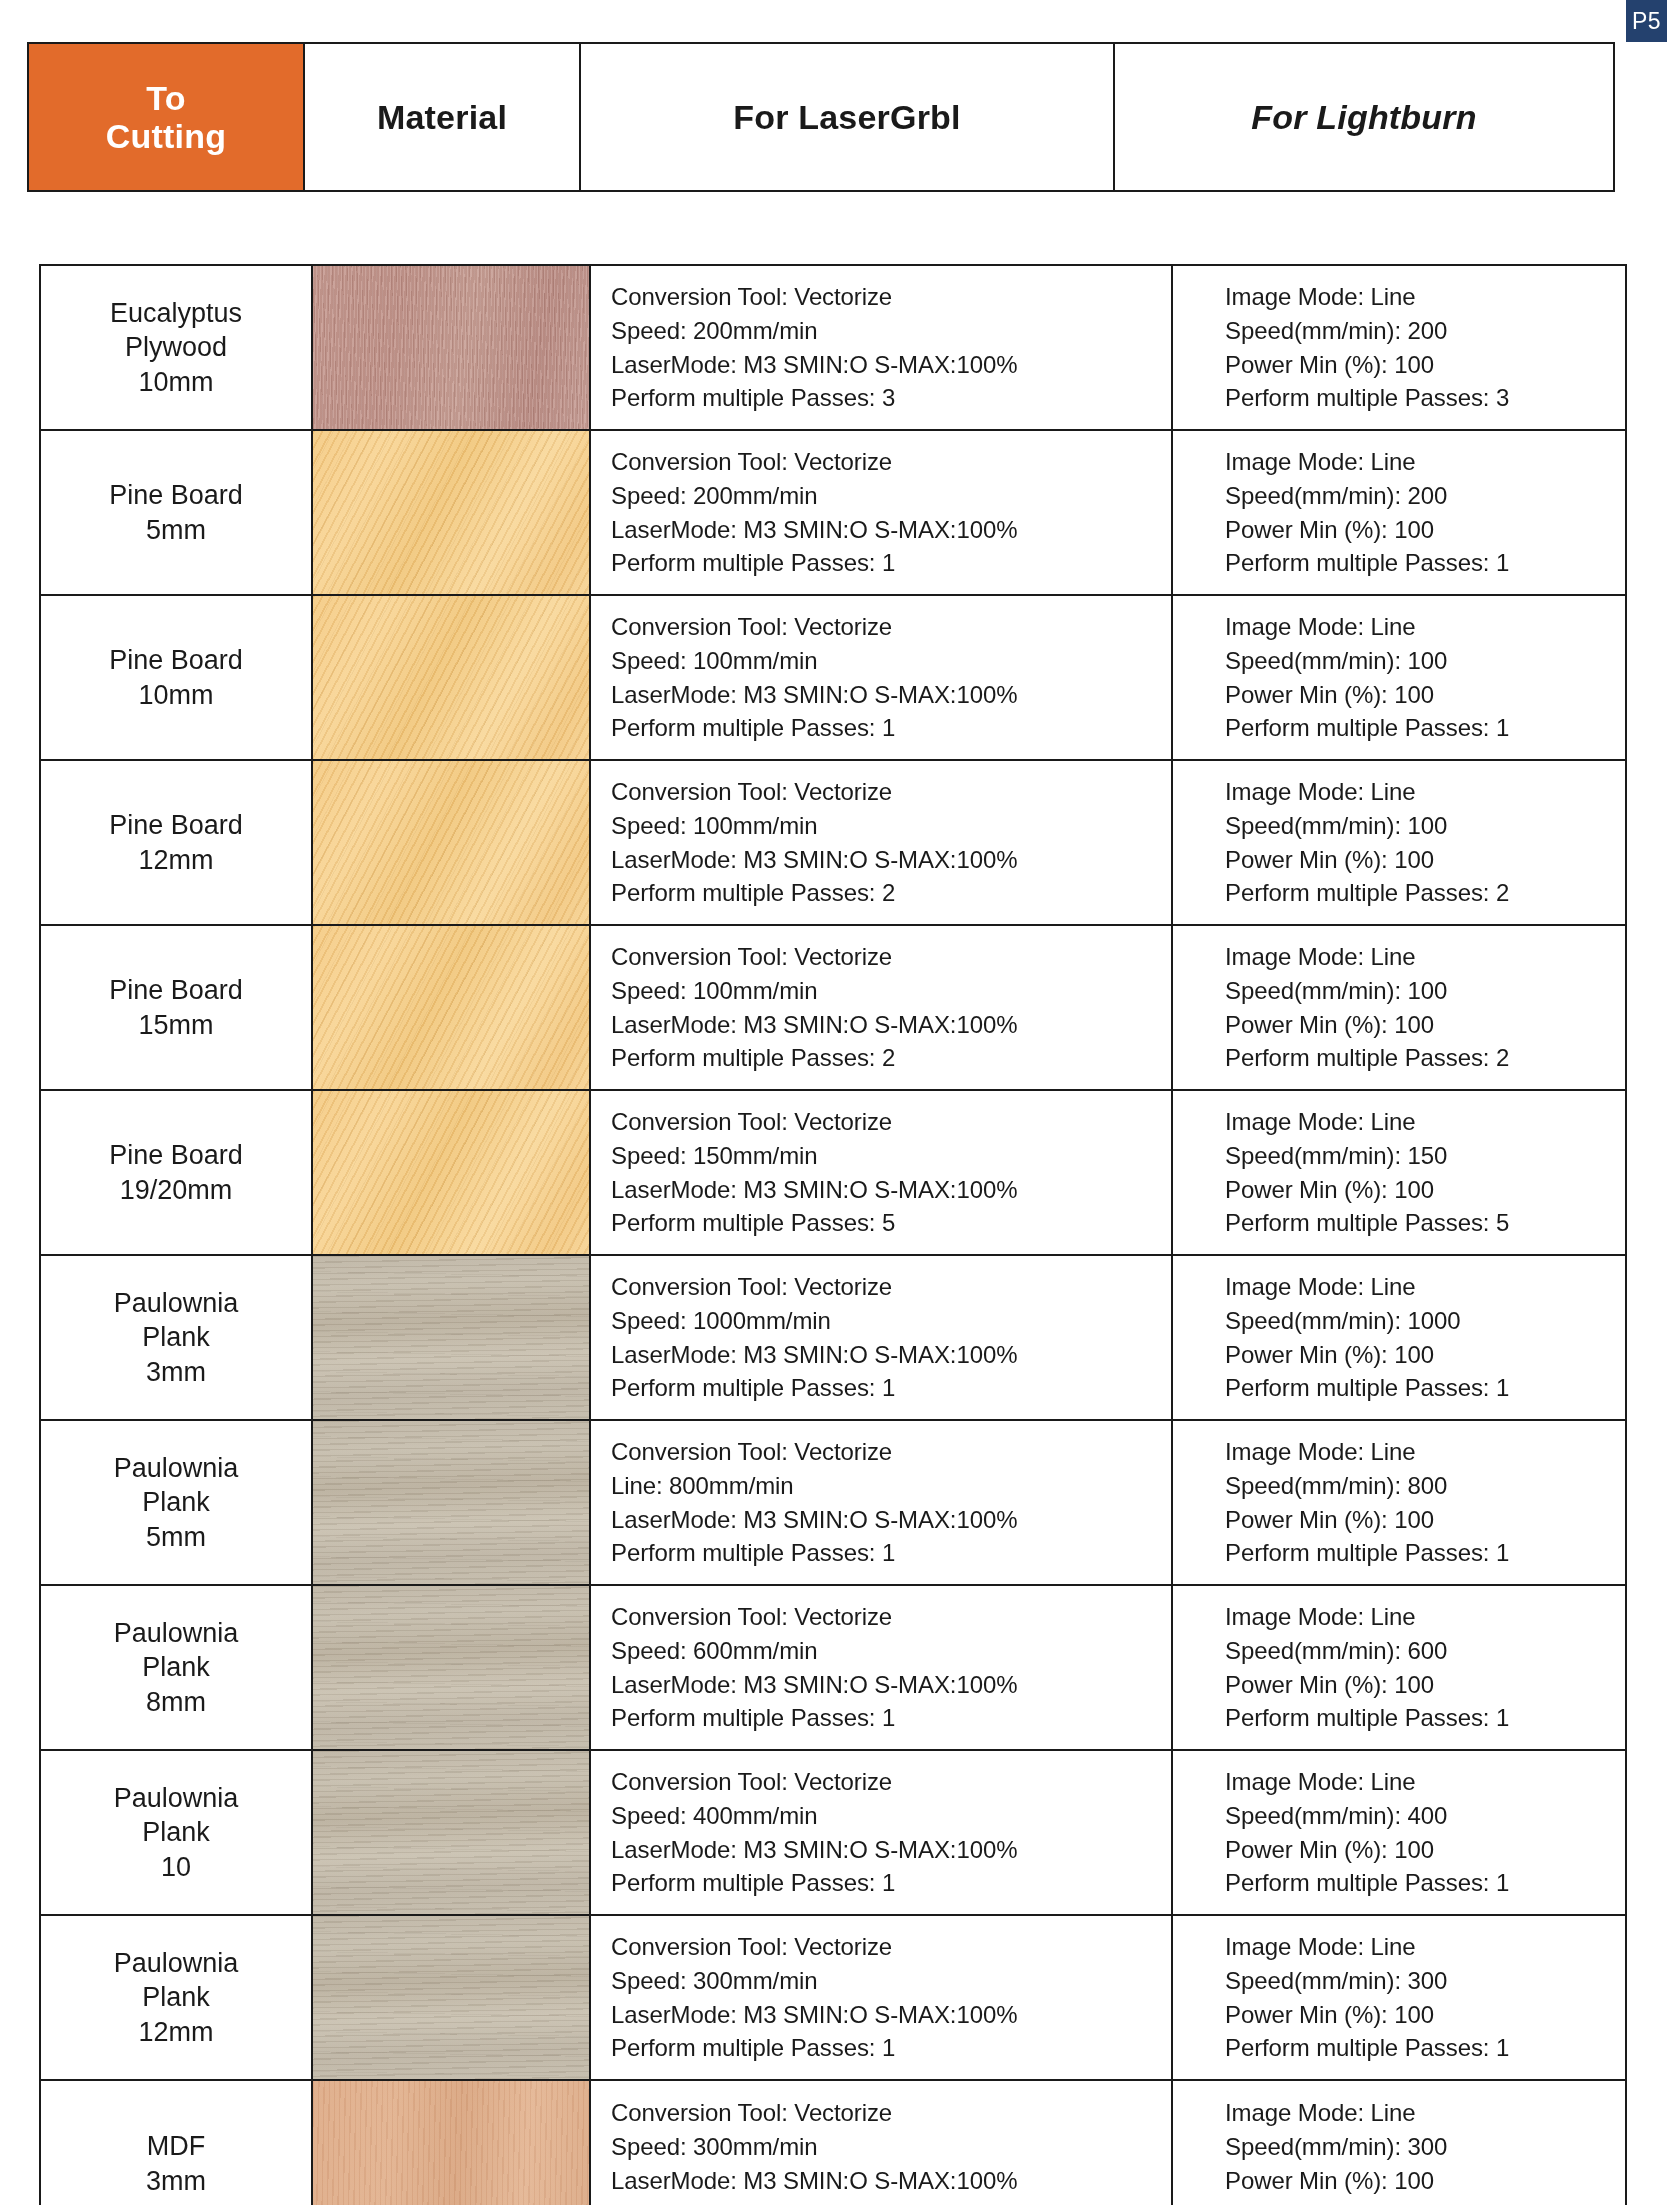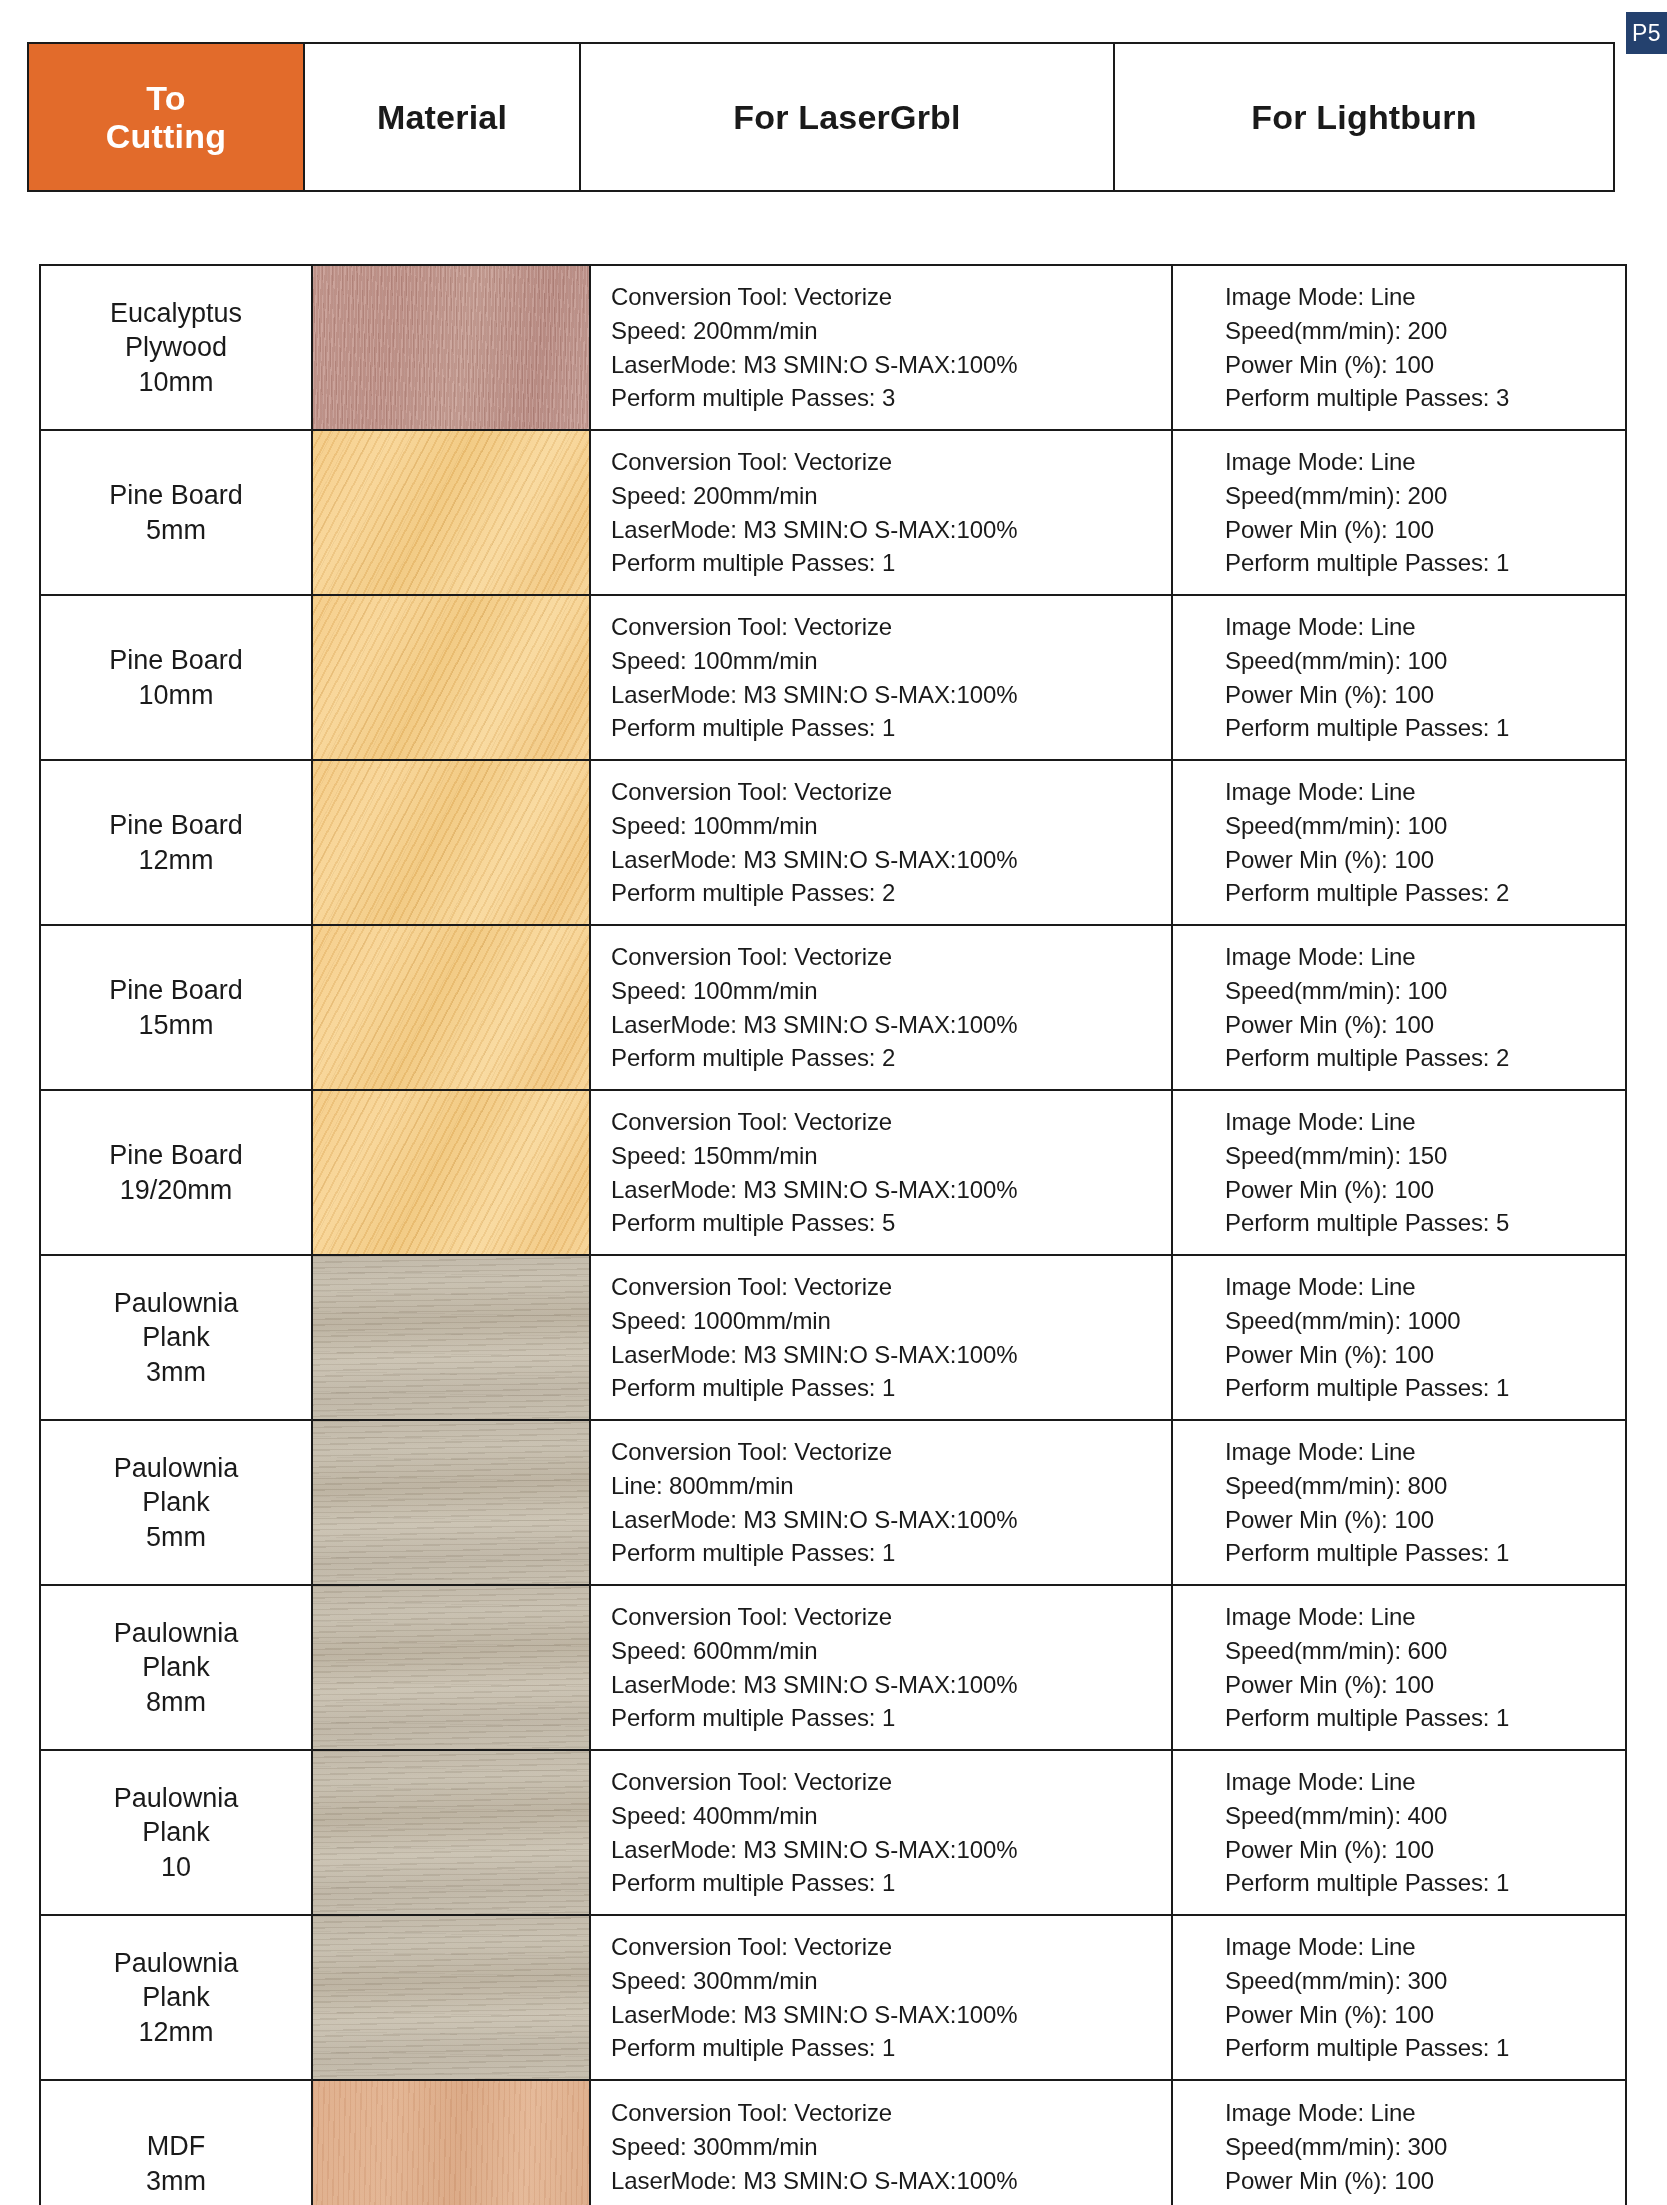--- a/index.html
+++ b/index.html
@@ -4,21 +4,21 @@
 <style>
   html,body{margin:0;padding:0;background:#ffffff;}
   body{
     width:1667px;height:2240px;position:relative;
     font-family:"Liberation Sans","DejaVu Sans",sans-serif;
     color:#1a1a1a;overflow:hidden;
   }
 
   
   .page-badge{
-    position:absolute;top:12px;right:0;width:41px;height:42px;
+    position:absolute;top:0;right:0;width:41px;height:42px;
     background:#24416E;color:#fff;
     display:flex;align-items:center;justify-content:center;
     font-size:23px;font-weight:400;letter-spacing:0.4px;
   }
 
   
   .hdr-table{
     position:absolute;left:27px;top:42px;width:1588px;height:150px;
     display:flex;
     border:2.6px solid #1a1a1a;
@@ -27,21 +27,21 @@
   }
   .hdr-cell{
     display:flex;align-items:center;justify-content:center;
     text-align:center;
     border-right:2.2px solid #1a1a1a;
     box-sizing:border-box;
     font-size:34px;font-weight:700;
     line-height:1.12;
     letter-spacing:0.2px;
   }
-  .hdr-cell:last-child{border-right:none;}
+  .hdr-cell:last-child{border-right:none;font-style:italic;}
   .hdr-cut{
     width:276px;background:#E26B2B;color:#ffffff;flex:none;
   }
   .hdr-mat{width:276px;flex:none;}
   .hdr-grbl{width:534px;flex:none;text-align:right;}
   .hdr-lb{flex:1 1 auto;}
 
   
   .data-table{
     position:absolute;left:39px;top:264px;width:1588px;

